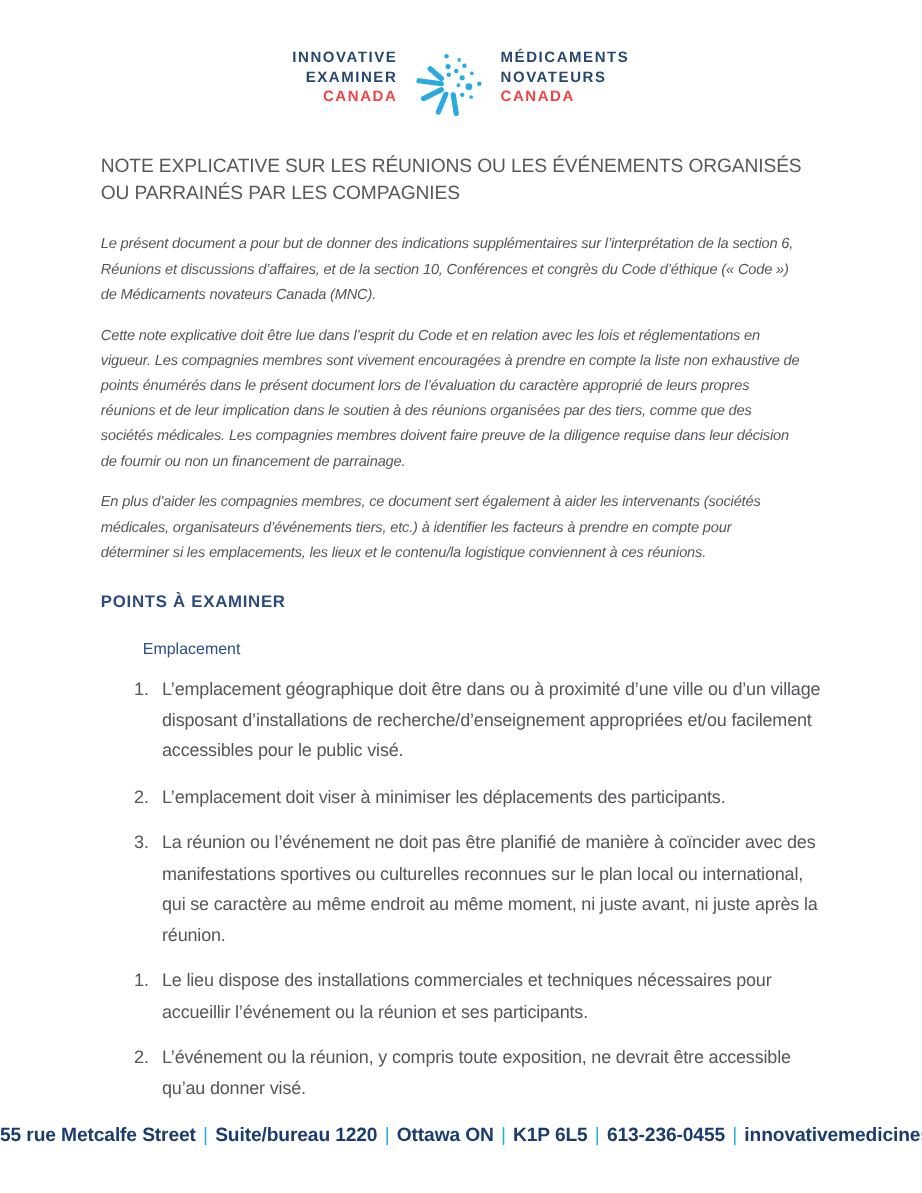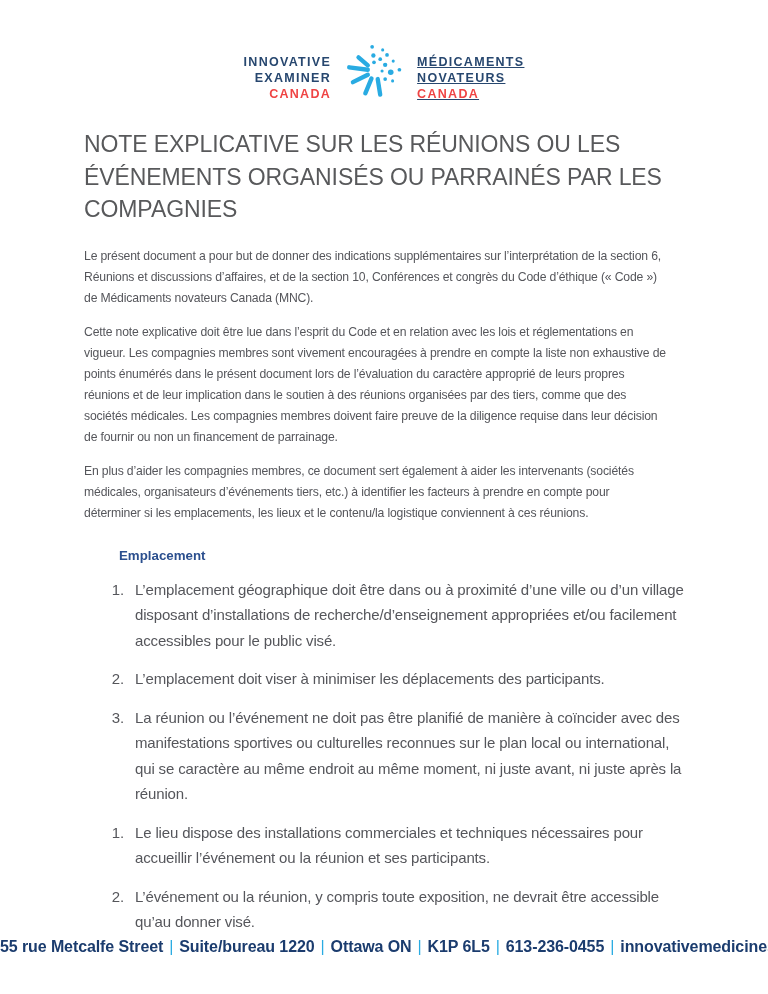--- a/index.html
+++ b/index.html
@@ -12,44 +12,44 @@
     overflow: hidden;
   }
   .page {
     padding: 40px 84px 0 84px;
   }
 
   
   .logo-row {
     display: flex;
     justify-content: center;
-    align-items: flex-end;
+    align-items: flex-start;
     gap: 12px;
     margin-bottom: 26px;
   }
   .logo-text {
     font-size: 12.5px;
     font-weight: bold;
     letter-spacing: 1.3px;
     line-height: 16px;
     color: #27476F;
   }
   .logo-text.left  { text-align: right; }
-  .logo-text.right { text-align: left; text-decoration: underline; }
+  .logo-text.right { text-align: left; }
   .logo-text .canada { color: #ef4444; }
   .starburst { width: 62px; height: 62px; flex: 0 0 auto; }
 
   
   .date {
     font-size: 12px;
     color: #55565B;
     margin: 24px 0 14px 0;
   }
   .title {
-    font-size: 23px;
+    font-size: 16px;
     font-weight: 400;
     color: #58595B;
     line-height: 1.42;
     letter-spacing: -0.1px;
     margin: 12px 0 20px 0;
     max-width: 590px;
   }
   .section-heading {
     font-size: 14px;
     font-weight: bold;
@@ -57,24 +57,25 @@
     color: #2C4B7C;
     margin: 22px 0 12px 0;
   }
   .body-par {
     font-size: 12.2px;
     letter-spacing: -0.15px;
     color: #55565B;
     line-height: 1.72;
     margin: 0 16px 13px 0;
     max-width: 600px;
+    font-style: italic;
   }
   .sub-heading {
     font-size: 13.3px;
-    font-weight: bold;
+    font-weight: normal;
     color: #2B4F8E;
     margin: 24px 0 14px 0;
     padding-left: 35px;
   }
   ol.num-list {
     margin: 0 0 6px 0;
     padding-left: 44px;
     max-width: 596px;
   }
   ol.num-list li {
@@ -148,20 +149,21 @@
     </div>
   </div>
 
 
   <h1 class="title">NOTE EXPLICATIVE SUR LES RÉUNIONS OU LES ÉVÉNEMENTS ORGANISÉS OU PARRAINÉS PAR LES COMPAGNIES</h1>
 
   <p class="body-par">Le présent document a pour but de donner des indications supplémentaires sur l’interprétation de la section 6, Réunions et discussions d’affaires, et de la section 10, Conférences et congrès du Code d’éthique (« Code ») de Médicaments novateurs Canada (MNC).</p>
   <p class="body-par">Cette note explicative doit être lue dans l’esprit du Code et en relation avec les lois et réglementations en vigueur. Les compagnies membres sont vivement encouragées à prendre en compte la liste non exhaustive de points énumérés dans le présent document lors de l’évaluation du caractère approprié de leurs propres réunions et de leur implication dans le soutien à des réunions organisées par des tiers, comme que des sociétés médicales. Les compagnies membres doivent faire preuve de la diligence requise dans leur décision de fournir ou non un financement de parrainage.</p>
   <p class="body-par">En plus d’aider les compagnies membres, ce document sert également à aider les intervenants (sociétés médicales, organisateurs d’événements tiers, etc.) à identifier les facteurs à prendre en compte pour déterminer si les emplacements, les lieux et le contenu/la logistique conviennent à ces réunions.</p>
 
+  <h2 class="section-heading">POINTS À EXAMINER</h2>
 
   <h3 class="sub-heading">Emplacement</h3>
   <ol class="num-list">
     <li>L’emplacement géographique doit être dans ou à proximité d’une ville ou d’un village disposant d’installations de recherche/d’enseignement appropriées et/ou facilement accessibles pour le public visé.</li>
     <li>L’emplacement doit viser à minimiser les déplacements des participants.</li>
     <li>La réunion ou l’événement ne doit pas être planifié de manière à coïncider avec des manifestations sportives ou culturelles reconnues sur le plan local ou international, qui se caractère au même endroit au même moment, ni juste avant, ni juste après la réunion.</li>
   </ol>
 
   <ol class="num-list">
     <li>Le lieu dispose des installations commerciales et techniques nécessaires pour accueillir l’événement ou la réunion et ses participants.</li>

